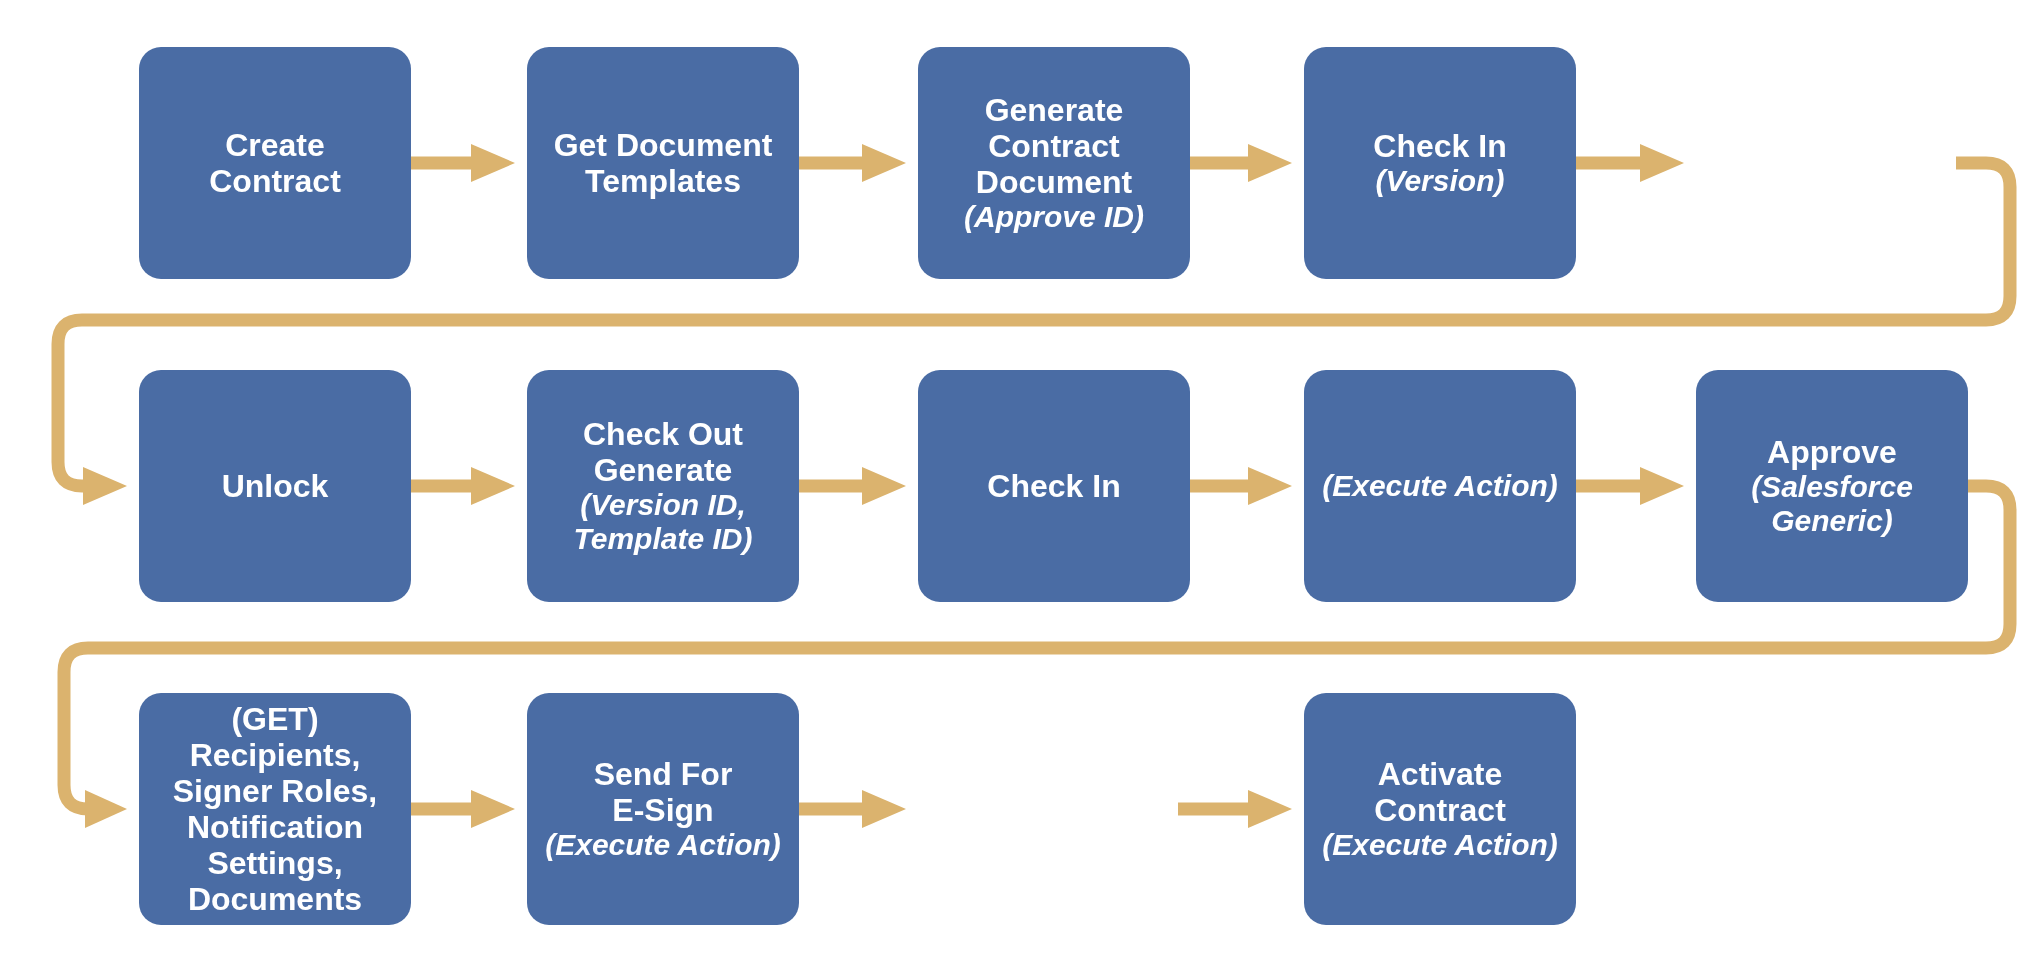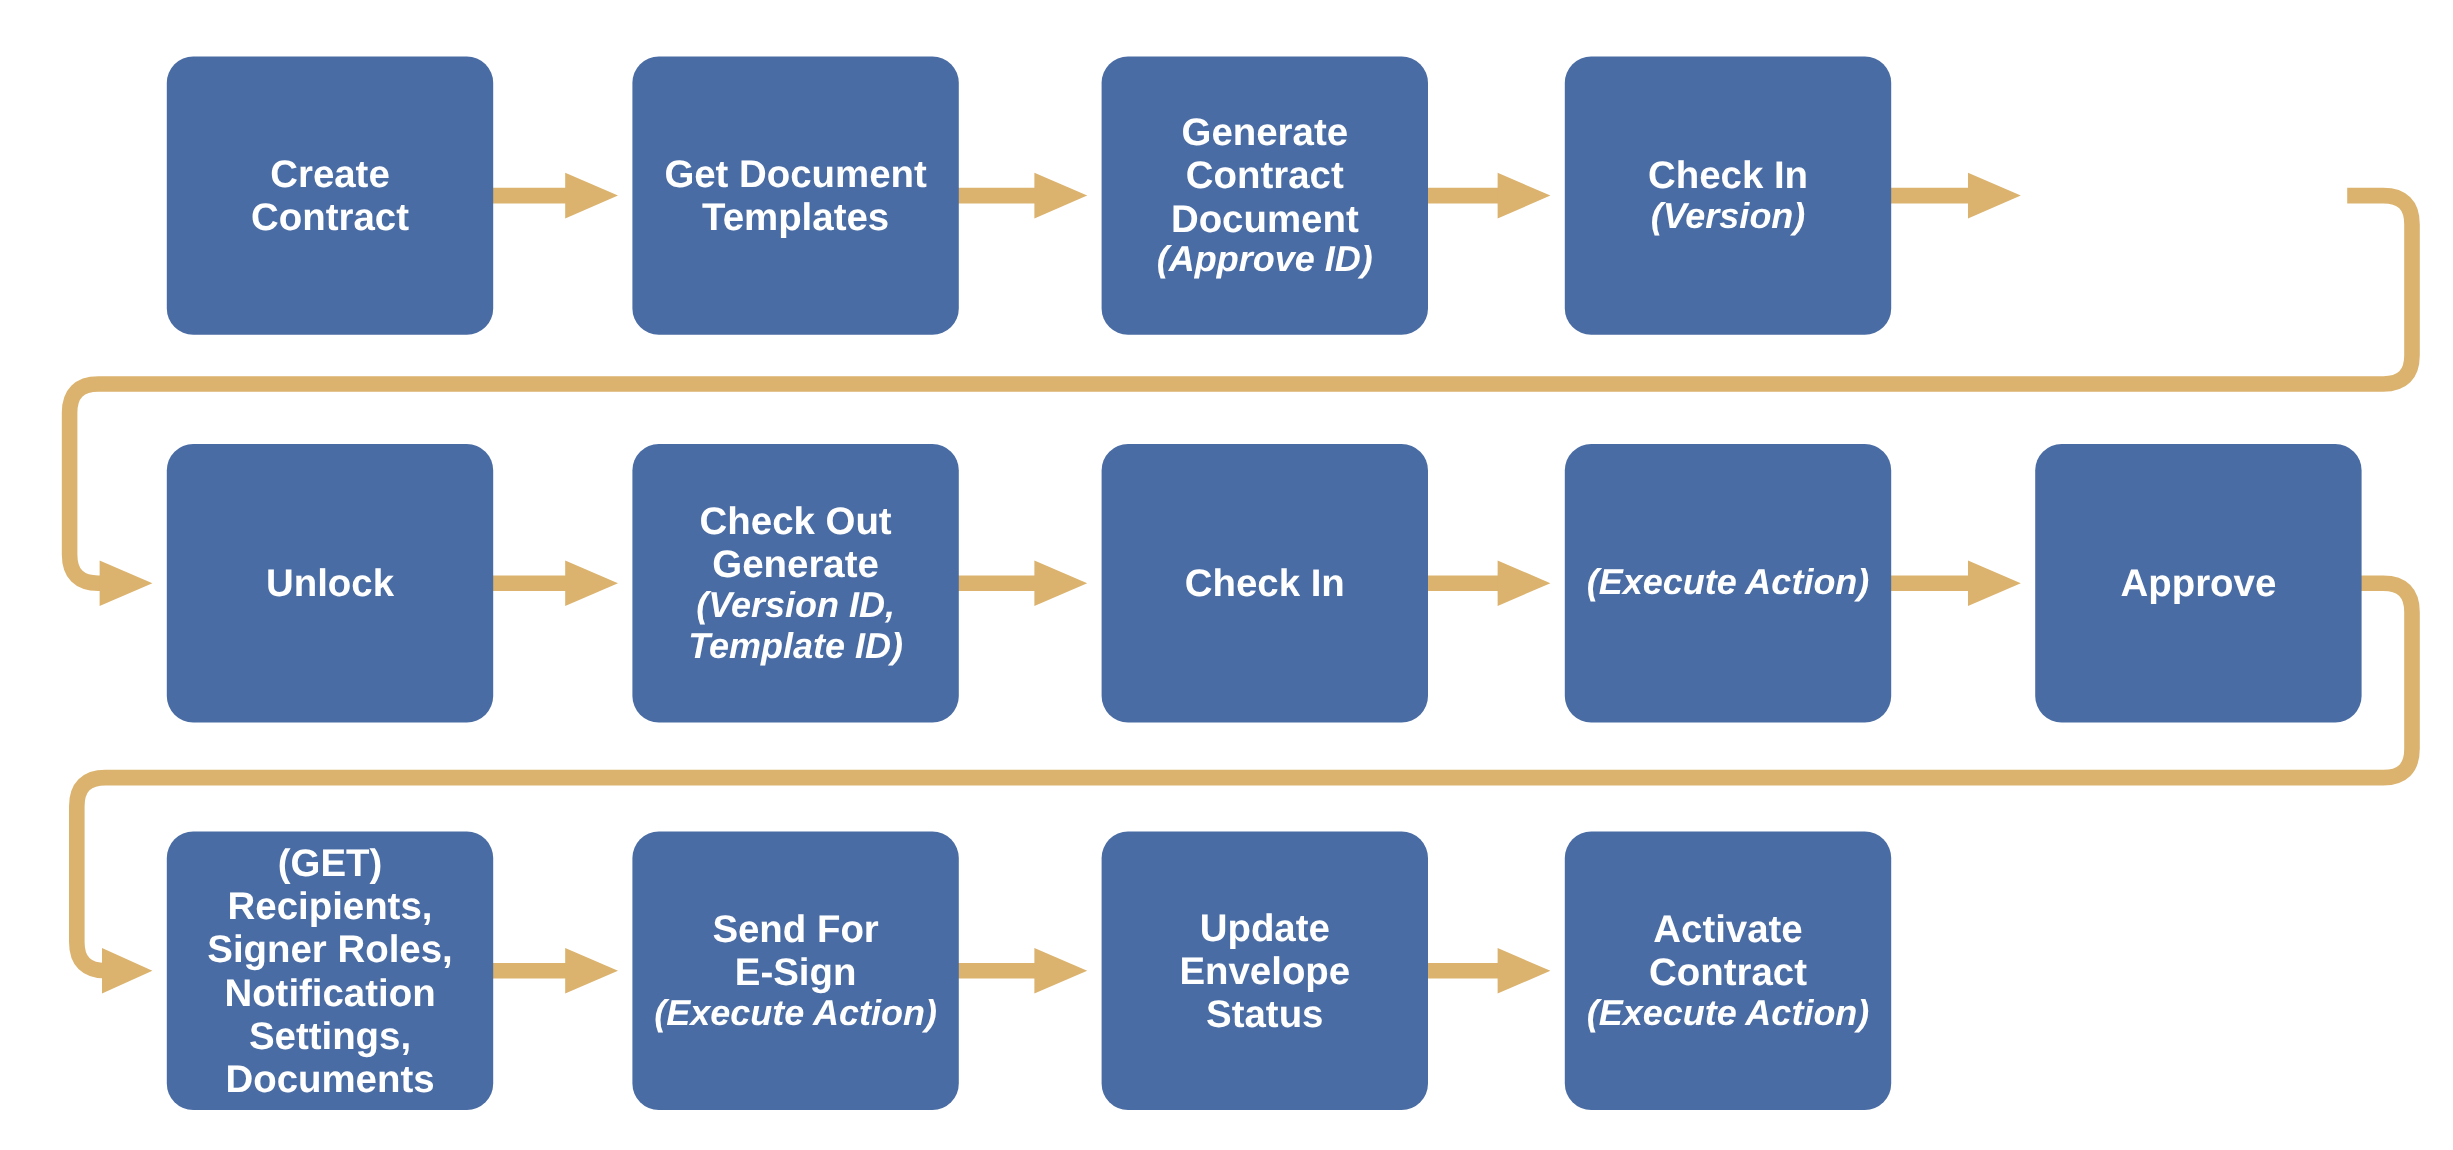--- a/index.html
+++ b/index.html
@@ -127,41 +127,37 @@
   </div>
   <div class="box c3 r2">
     <div class="title">Check In</div>
 
   </div>
   <div class="box c4 r2">
     <div class="subtitle">(Execute Action)</div>
   </div>
   <div class="box c5 r2">
     <div class="title">Approve</div>
+    <div class="subtitle">(Salesforce
+Generic)</div>
   </div>
 
   <div class="box c1 r3">
     <div class="title">(GET)
 Recipients,
 Signer Roles,
 Notification
 Settings,
 Documents</div>
 
   </div>
   <div class="box c2 r3">
     <div class="title">Send For
 E-Sign</div>
     <div class="subtitle">(Execute Action)</div>
   </div>
-  <div class="box c3 r3">
-    <div class="title">Update
-Envelope
-Status</div>
-
-  </div>
   <div class="box c4 r3">
     <div class="title">Activate
 Contract</div>
     <div class="subtitle">(Execute Action)</div>
   </div>
 
 </div>
 
 </body></html>

